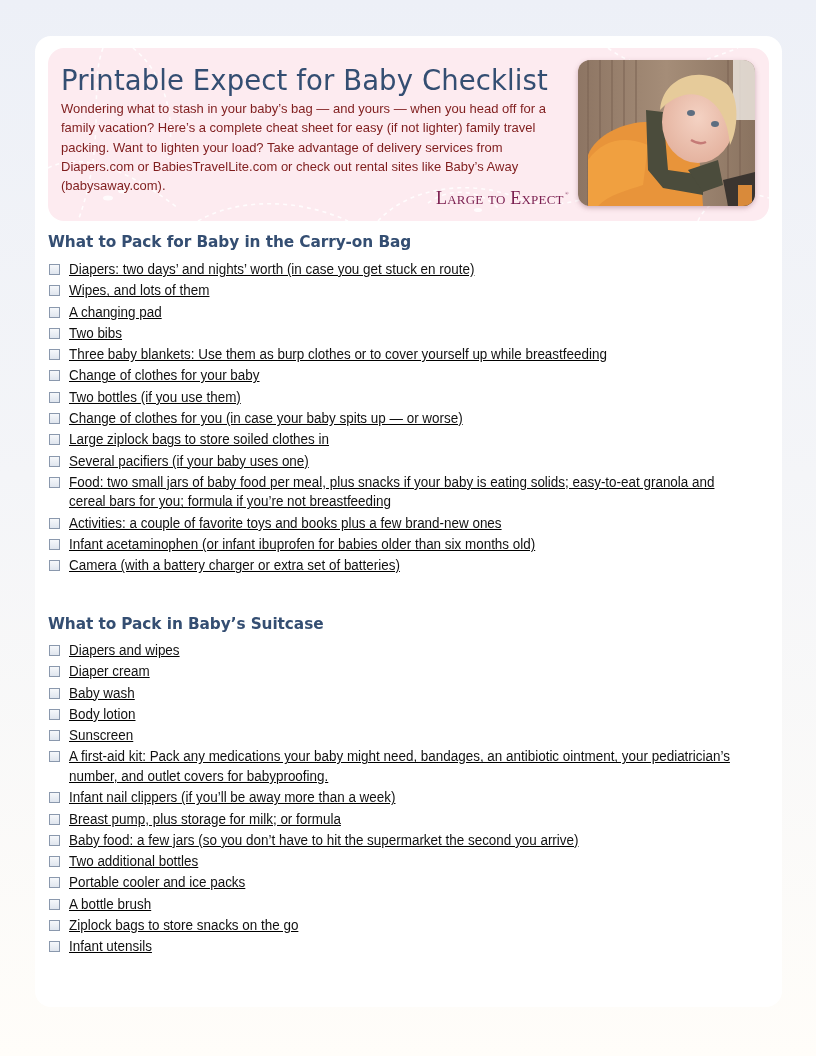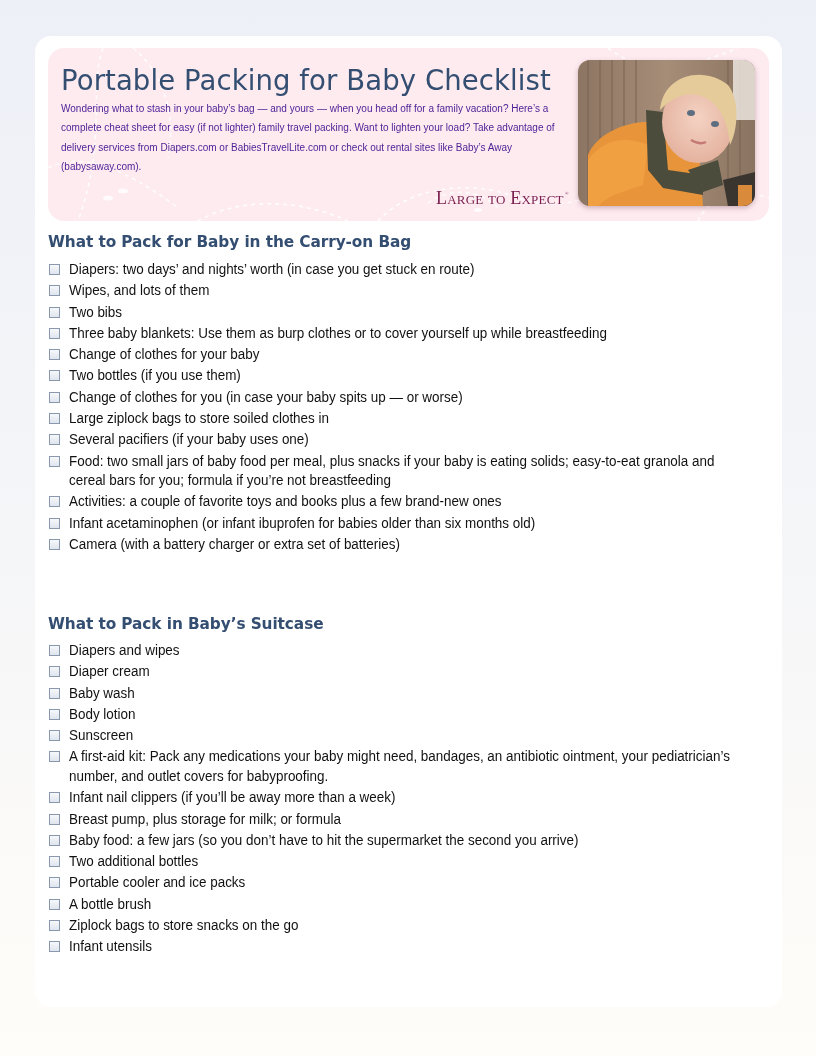--- a/index.html
+++ b/index.html
@@ -19,42 +19,42 @@
   }
   .hero-deco { position: absolute; left: 0; top: 0; width: 721px; height: 173px; }
   .hero-title {
     position: absolute; left: 13px; top: 16px;
     font-family: "DejaVu Sans", sans-serif;
     font-size: 27.5px; color: #344e72; letter-spacing: 0.1px;
     white-space: nowrap; margin: 0; font-weight: normal;
   }
   .hero-intro {
     position: absolute; left: 13px; top: 51px; width: 510px;
-    font-size: 10px; line-height: 19.3px; color: #4c1d95; margin: 0;
+    font-size: 13px; line-height: 19.3px; color: #7f1d1d; margin: 0;
   }
   .brand {
     position: absolute; left: 388px; top: 140px;
     font-family: "Liberation Serif", serif; color: #7a1e4f;
     font-size: 18px; letter-spacing: 0.2px; font-variant: small-caps;
     white-space: nowrap;
   }
   .brand sup { font-size: 5px; vertical-align: 9px; margin-left: 1px; }
   .photo {
     position: absolute; left: 530px; top: 12px; width: 177px; height: 146px;
     border-radius: 12px; overflow: hidden;
     box-shadow: 0 2px 5px rgba(120,60,80,0.35);
   }
   .section-title {
     position: absolute; left: 13px; margin: 0;
     font-family: "DejaVu Sans", sans-serif;
     font-size: 16.5px; color: #344e72; font-weight: bold;
     letter-spacing: -0.1px; white-space: nowrap;
     transform: scaleX(0.93); transform-origin: left;
   }
-  .list { position: absolute; left: 13px; width: 720px; margin: 0; padding: 0; list-style: none; }
+  .list { position: absolute; left: 13px; width: 720px; margin: 0; padding: 0; list-style: none; text-decoration: underline; }
   .item {
     position: relative; padding-left: 21px;
     font-size: 14px; line-height: 19.5px; color: #111111;
     margin-bottom: 1.8px;
   }
   .item .text { display: block; transform: scaleX(0.96); transform-origin: left; }
   .checkbox {
     position: absolute; left: 1px; top: 4px; width: 9px; height: 9px;
     border: 1px solid #8a98ad; background: linear-gradient(#f6f8fb, #dfe5ee);
     box-sizing: content-box;
@@ -77,21 +77,21 @@
         <path d="M650 173 C 660 150, 690 140, 721 150"></path>
         <path d="M560 0 C 600 30, 640 20, 690 0"></path>
       </g>
       <g fill="#ffffff" opacity="0.8">
         <ellipse cx="60" cy="150" rx="5" ry="2.5"></ellipse>
         <ellipse cx="75" cy="143" rx="5" ry="2.5"></ellipse>
         <ellipse cx="430" cy="162" rx="4" ry="2"></ellipse>
       </g>
     </svg>
 
-    <h1 class="hero-title">Portable Packing for Baby Checklist</h1>
+    <h1 class="hero-title">Printable Expect for Baby Checklist</h1>
     <p class="hero-intro">Wondering what to stash in your baby’s bag — and yours — when you head off for a family vacation? Here’s a complete cheat sheet for easy (if not lighter) family travel packing. Want to lighten your load? Take advantage of delivery services from Diapers.com or BabiesTravelLite.com or check out rental sites like Baby’s Away (babysaway.com).</p>
 
     <div class="brand"><span>Large to Expect</span><sup>®</sup></div>
 
     <div class="photo">
       <svg width="177" height="146" viewBox="0 0 177 146">
         <defs>
           <linearGradient id="sweater" x1="0" y1="0" x2="1" y2="0">
             <stop offset="0" stop-color="#8d7563"></stop>
               <stop offset="0.5" stop-color="#a58d78"></stop>
@@ -133,20 +133,24 @@
     <li class="item">
         <span class="checkbox"></span>
         <span class="text">Diapers: two days’ and nights’ worth (in case you get stuck en route)</span>
       </li>
     <li class="item">
         <span class="checkbox"></span>
         <span class="text">Wipes, and lots of them</span>
       </li>
     <li class="item">
         <span class="checkbox"></span>
+        <span class="text">A changing pad</span>
+      </li>
+    <li class="item">
+        <span class="checkbox"></span>
         <span class="text">Two bibs</span>
       </li>
     <li class="item">
         <span class="checkbox"></span>
         <span class="text">Three baby blankets: Use them as burp clothes or to cover yourself up while breastfeeding</span>
       </li>
     <li class="item">
         <span class="checkbox"></span>
         <span class="text">Change of clothes for your baby</span>
       </li>

